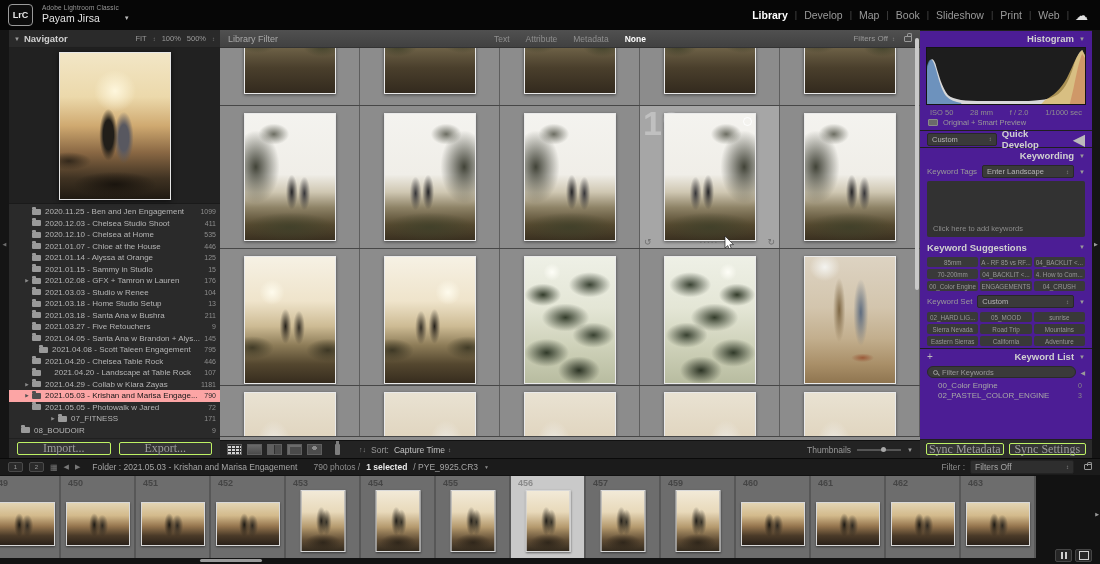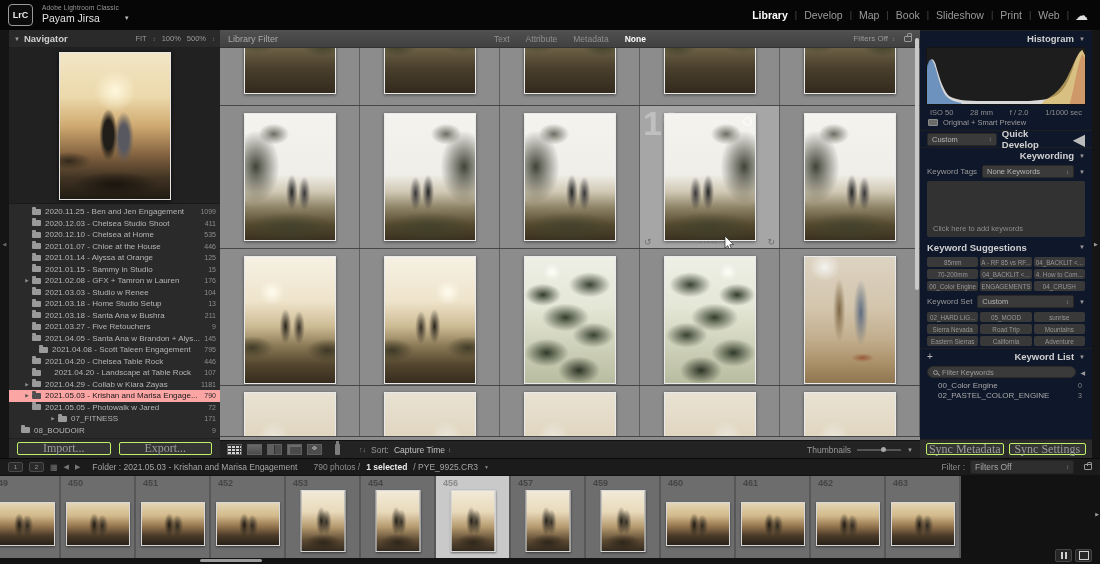--- a/index.html
+++ b/index.html
@@ -95,21 +95,21 @@
   .spray{width:5px;height:11px;background:#7d7d7d;border-radius:1px;position:relative;margin:0 6px 0 8px;flex:none}
   .spray::before{content:'';position:absolute;top:-3px;left:1px;width:3px;height:3px;background:#7d7d7d}
   .sortglyph{font-size:7px;color:#8a8a8a;margin-left:8px}
   .sortval{color:#c2c2c2;display:flex;gap:3px;align-items:center}
   .tbright{margin-left:auto;display:flex;align-items:center;gap:6px}
   .slider{width:44px;height:2px;background:#555;position:relative}
   .slider .knob{position:absolute;left:55%;top:-2px;width:5px;height:5px;border-radius:50%;background:#a8a8a8}
   .tbcaret{font-size:6px;color:#9a9a9a}
 
   
-  .rightpanel{position:absolute;left:920px;top:30px;width:180px;height:428px;background:#0f172a}
+  .rightpanel{position:absolute;left:920px;top:30px;width:180px;height:428px;background:#4c1d95}
   .rcontent{position:absolute;left:0;top:0;width:172px;bottom:0}
   .rstrip{position:absolute;right:0;top:0;width:8px;height:428px;background:#151515;display:flex;align-items:center;justify-content:center}
   .rstrip span{color:#9a9a9a;font-size:5px}
   .rphead{display:flex;align-items:center;justify-content:flex-end;gap:5px;height:16px;padding:0 7px;
           font-size:9.5px;font-weight:bold;color:#d0d0d0;border-top:1px solid #1f1f1f}
   .rphead .caret{font-size:6px;color:#9a9a9a;font-weight:normal}
   .histo{margin:1px 6px 2px;height:58px;background:#1d1d1d;border:1px solid #141414;position:relative}
   .exif{display:flex;justify-content:space-between;padding:0 10px;font-size:7.5px;color:#8f8f8f;height:10px;align-items:center}
   .origrow{display:flex;align-items:center;gap:5px;padding:1px 8px 3px;font-size:7.5px;color:#9a9a9a;border-bottom:1px solid #1f1f1f}
   .pvicon{width:10px;height:7px;background:#6a6a6a;border:1px solid #8a8a8a;border-radius:1px;flex:none}
@@ -550,21 +550,21 @@
         <span class="qdtitle">Quick Develop</span>
         <span class="caret">◀</span>
       </div>
       <div class="rphead">
         <span>Keywording</span>
         <span class="caret">▼</span>
       </div>
       <div class="kwrow">
         <span>Keyword Tags</span>
         <span class="selbox">
-          <span>None Keywords</span>
+          <span>Enter Landscape</span>
           <span class="ud">↕</span>
         </span>
         <span class="caret" style="font-size:6px;color:#9a9a9a">▼</span>
       </div>
       <div class="kwbox">
         <span class="kwhint">Click here to add keywords</span>
       </div>
       <div class="rphead" style="border-top:none;justify-content:flex-start">
         <span>Keyword Suggestions</span>
         <span class="caret" style="margin-left:auto">▼</span>
@@ -674,20 +674,24 @@
           <div class="fthumb land t-f-land"></div>
         </div>
         <div class="fcell">
           <span class="fnum">453</span>
           <div class="fthumb port t-f-port"></div>
         </div>
         <div class="fcell">
           <span class="fnum">454</span>
           <div class="fthumb port t-f-port"></div>
         </div>
+        <div class="fcell">
+          <span class="fnum">455</span>
+          <div class="fthumb port t-f-port"></div>
+        </div>
         <div class="fcell sel">
           <span class="fnum">456</span>
           <div class="fthumb port t-f-port"></div>
         </div>
         <div class="fcell">
           <span class="fnum">457</span>
           <div class="fthumb port t-f-port"></div>
         </div>
         <div class="fcell">
           <span class="fnum">459</span>

